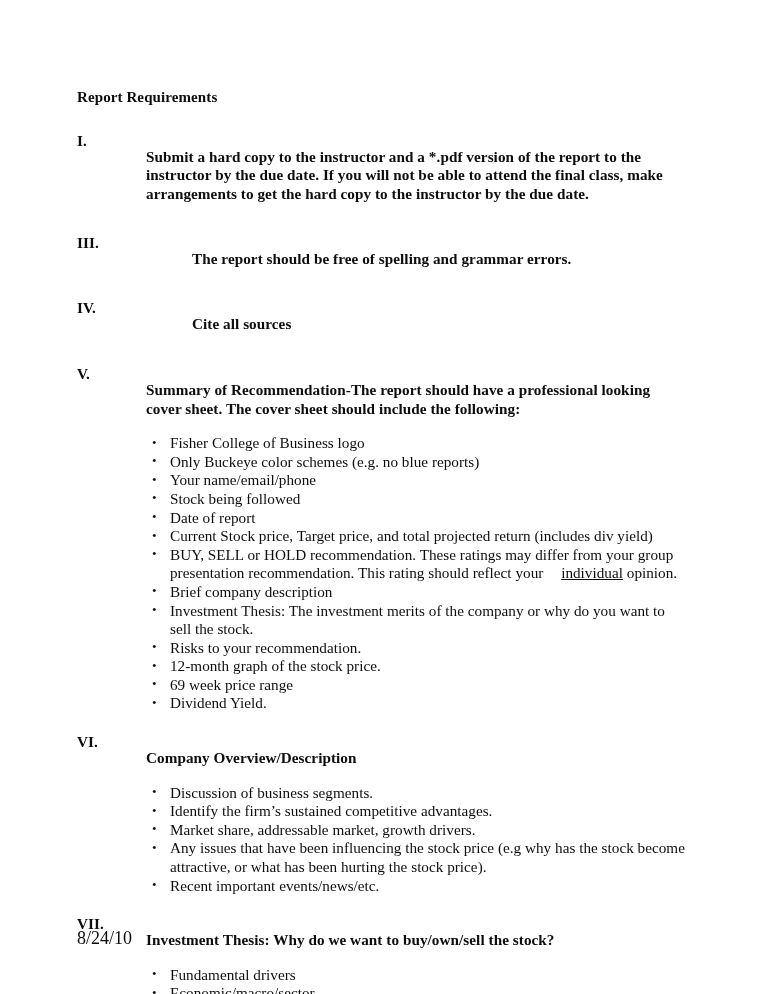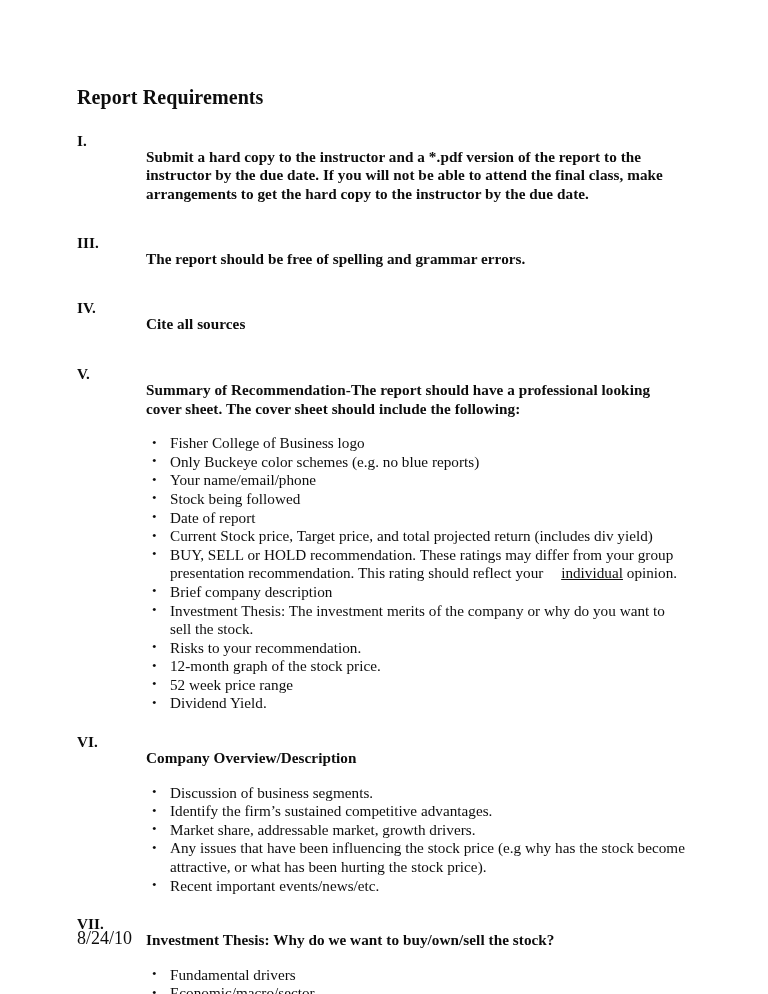--- a/index.html
+++ b/index.html
@@ -18,21 +18,21 @@
     box-sizing: border-box;
   }
   .doc-body {
     position: absolute;
     left: 77px;
     top: 88px;
     width: 610px;
   }
   .doc-title {
     font-weight: bold;
-    font-size: 20px;
+    font-size: 15px;
     line-height: 18.5px;
     margin: 0 0 25px 0;
     letter-spacing: 0.1px;
   }
   .section {
     display: flex;
     align-items: flex-start;
     margin-bottom: 14.5px;
   }
   .section-num {
@@ -79,21 +79,21 @@
     margin-left: 14px;
   }
   .doc-footer {
     position: absolute;
     left: 77px;
     top: 929px;
     font-size: 18px;
     line-height: 18.6px;
   }
   
-  .section.gap-sm { margin-bottom: 15px; }
+  .section.gap-sm { margin-bottom: 15px; gap: 46px; }
   .section.has-bullets { margin-bottom: 20px; }
 </style>
 </head>
 <body>
 
 <div class="page">
 
   <div class="doc-body">
 
     <div class="doc-title">Report Requirements</div>
@@ -129,21 +129,21 @@
             <li class="bullet-item">Only Buckeye color schemes (e.g. no blue reports)</li>
             <li class="bullet-item">Your name/email/phone</li>
             <li class="bullet-item">Stock being followed</li>
             <li class="bullet-item">Date of report</li>
             <li class="bullet-item">Current Stock price, Target price, and total projected return (includes div yield)</li>
             <li class="bullet-item">BUY, SELL or HOLD recommendation.  These ratings may differ from your group presentation recommendation.  This rating should reflect your <u>individual</u> opinion.</li>
             <li class="bullet-item">Brief company description</li>
             <li class="bullet-item">Investment Thesis:  The investment merits of the company or why do you want to sell the stock.</li>
             <li class="bullet-item">Risks to your recommendation.</li>
             <li class="bullet-item">12-month graph of the stock price.</li>
-            <li class="bullet-item">52 week price range</li>
+            <li class="bullet-item">69 week price range</li>
             <li class="bullet-item">Dividend Yield.</li>
           </ul>
       </div>
     </div>
 
     <div class="section has-bullets">
       <div class="section-num">VI.</div>
       <div class="section-body">
         <p class="section-heading">Company Overview/Description</p>
         <ul class="bullet-list">

